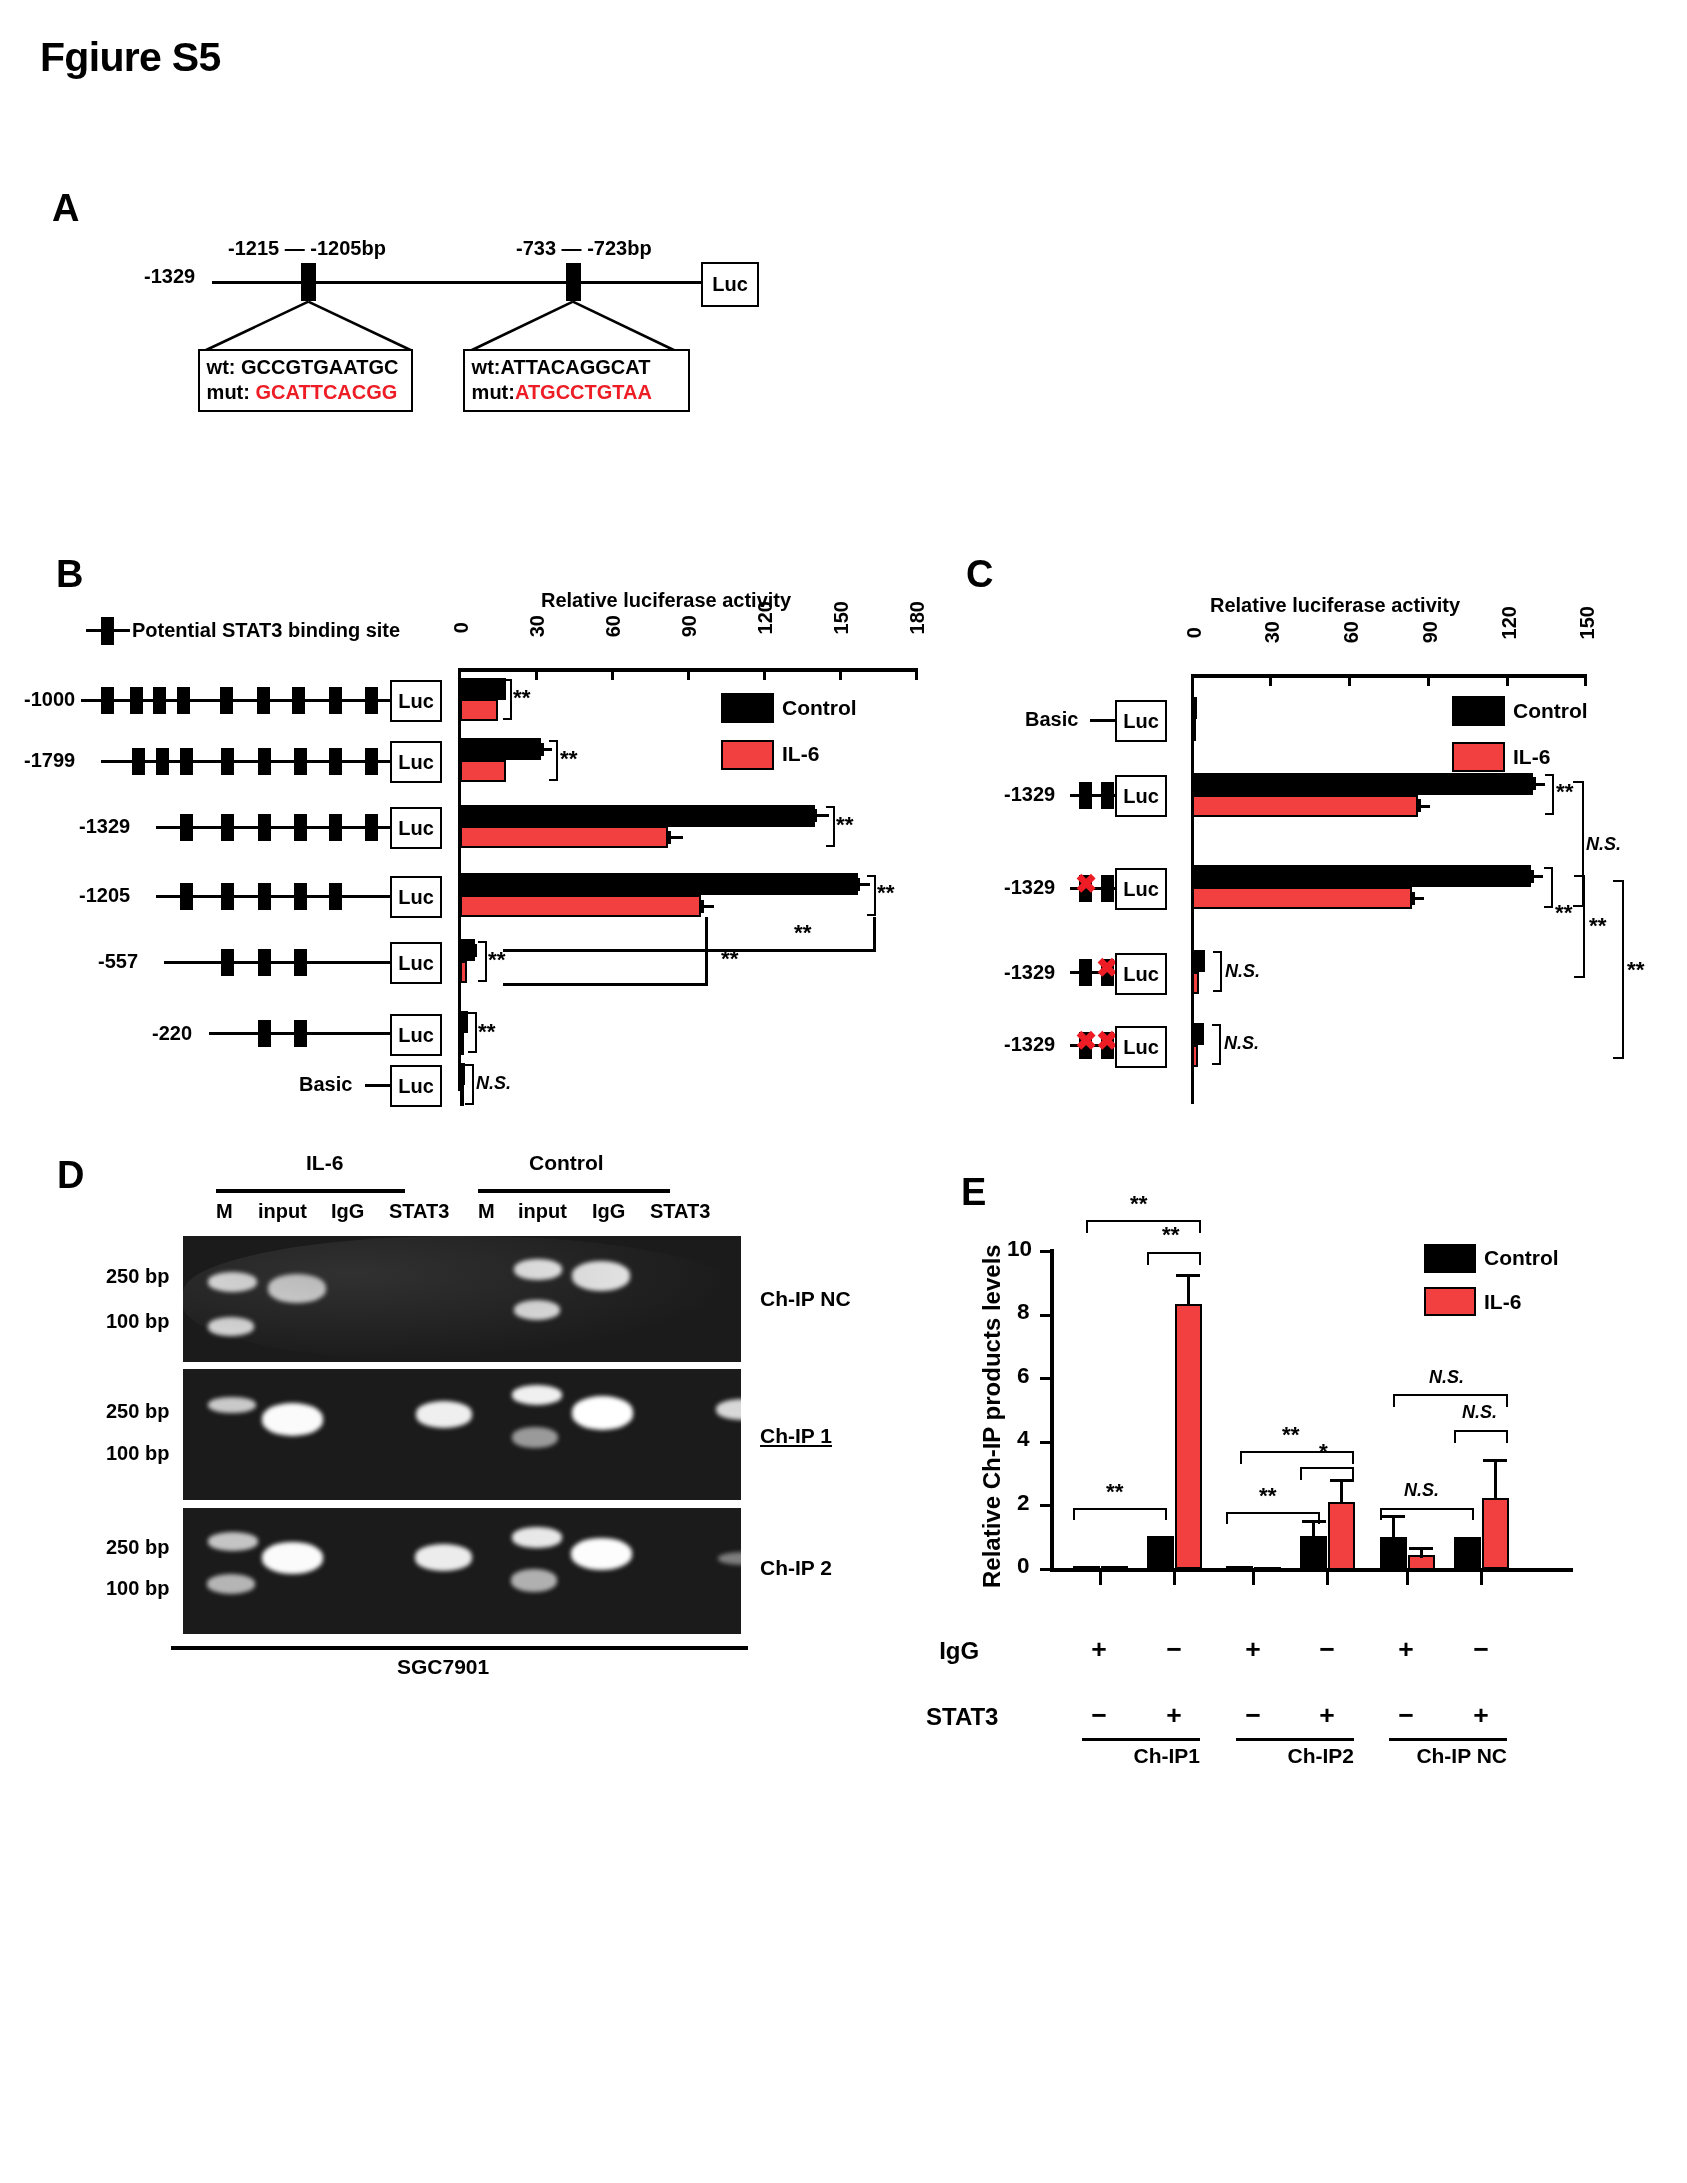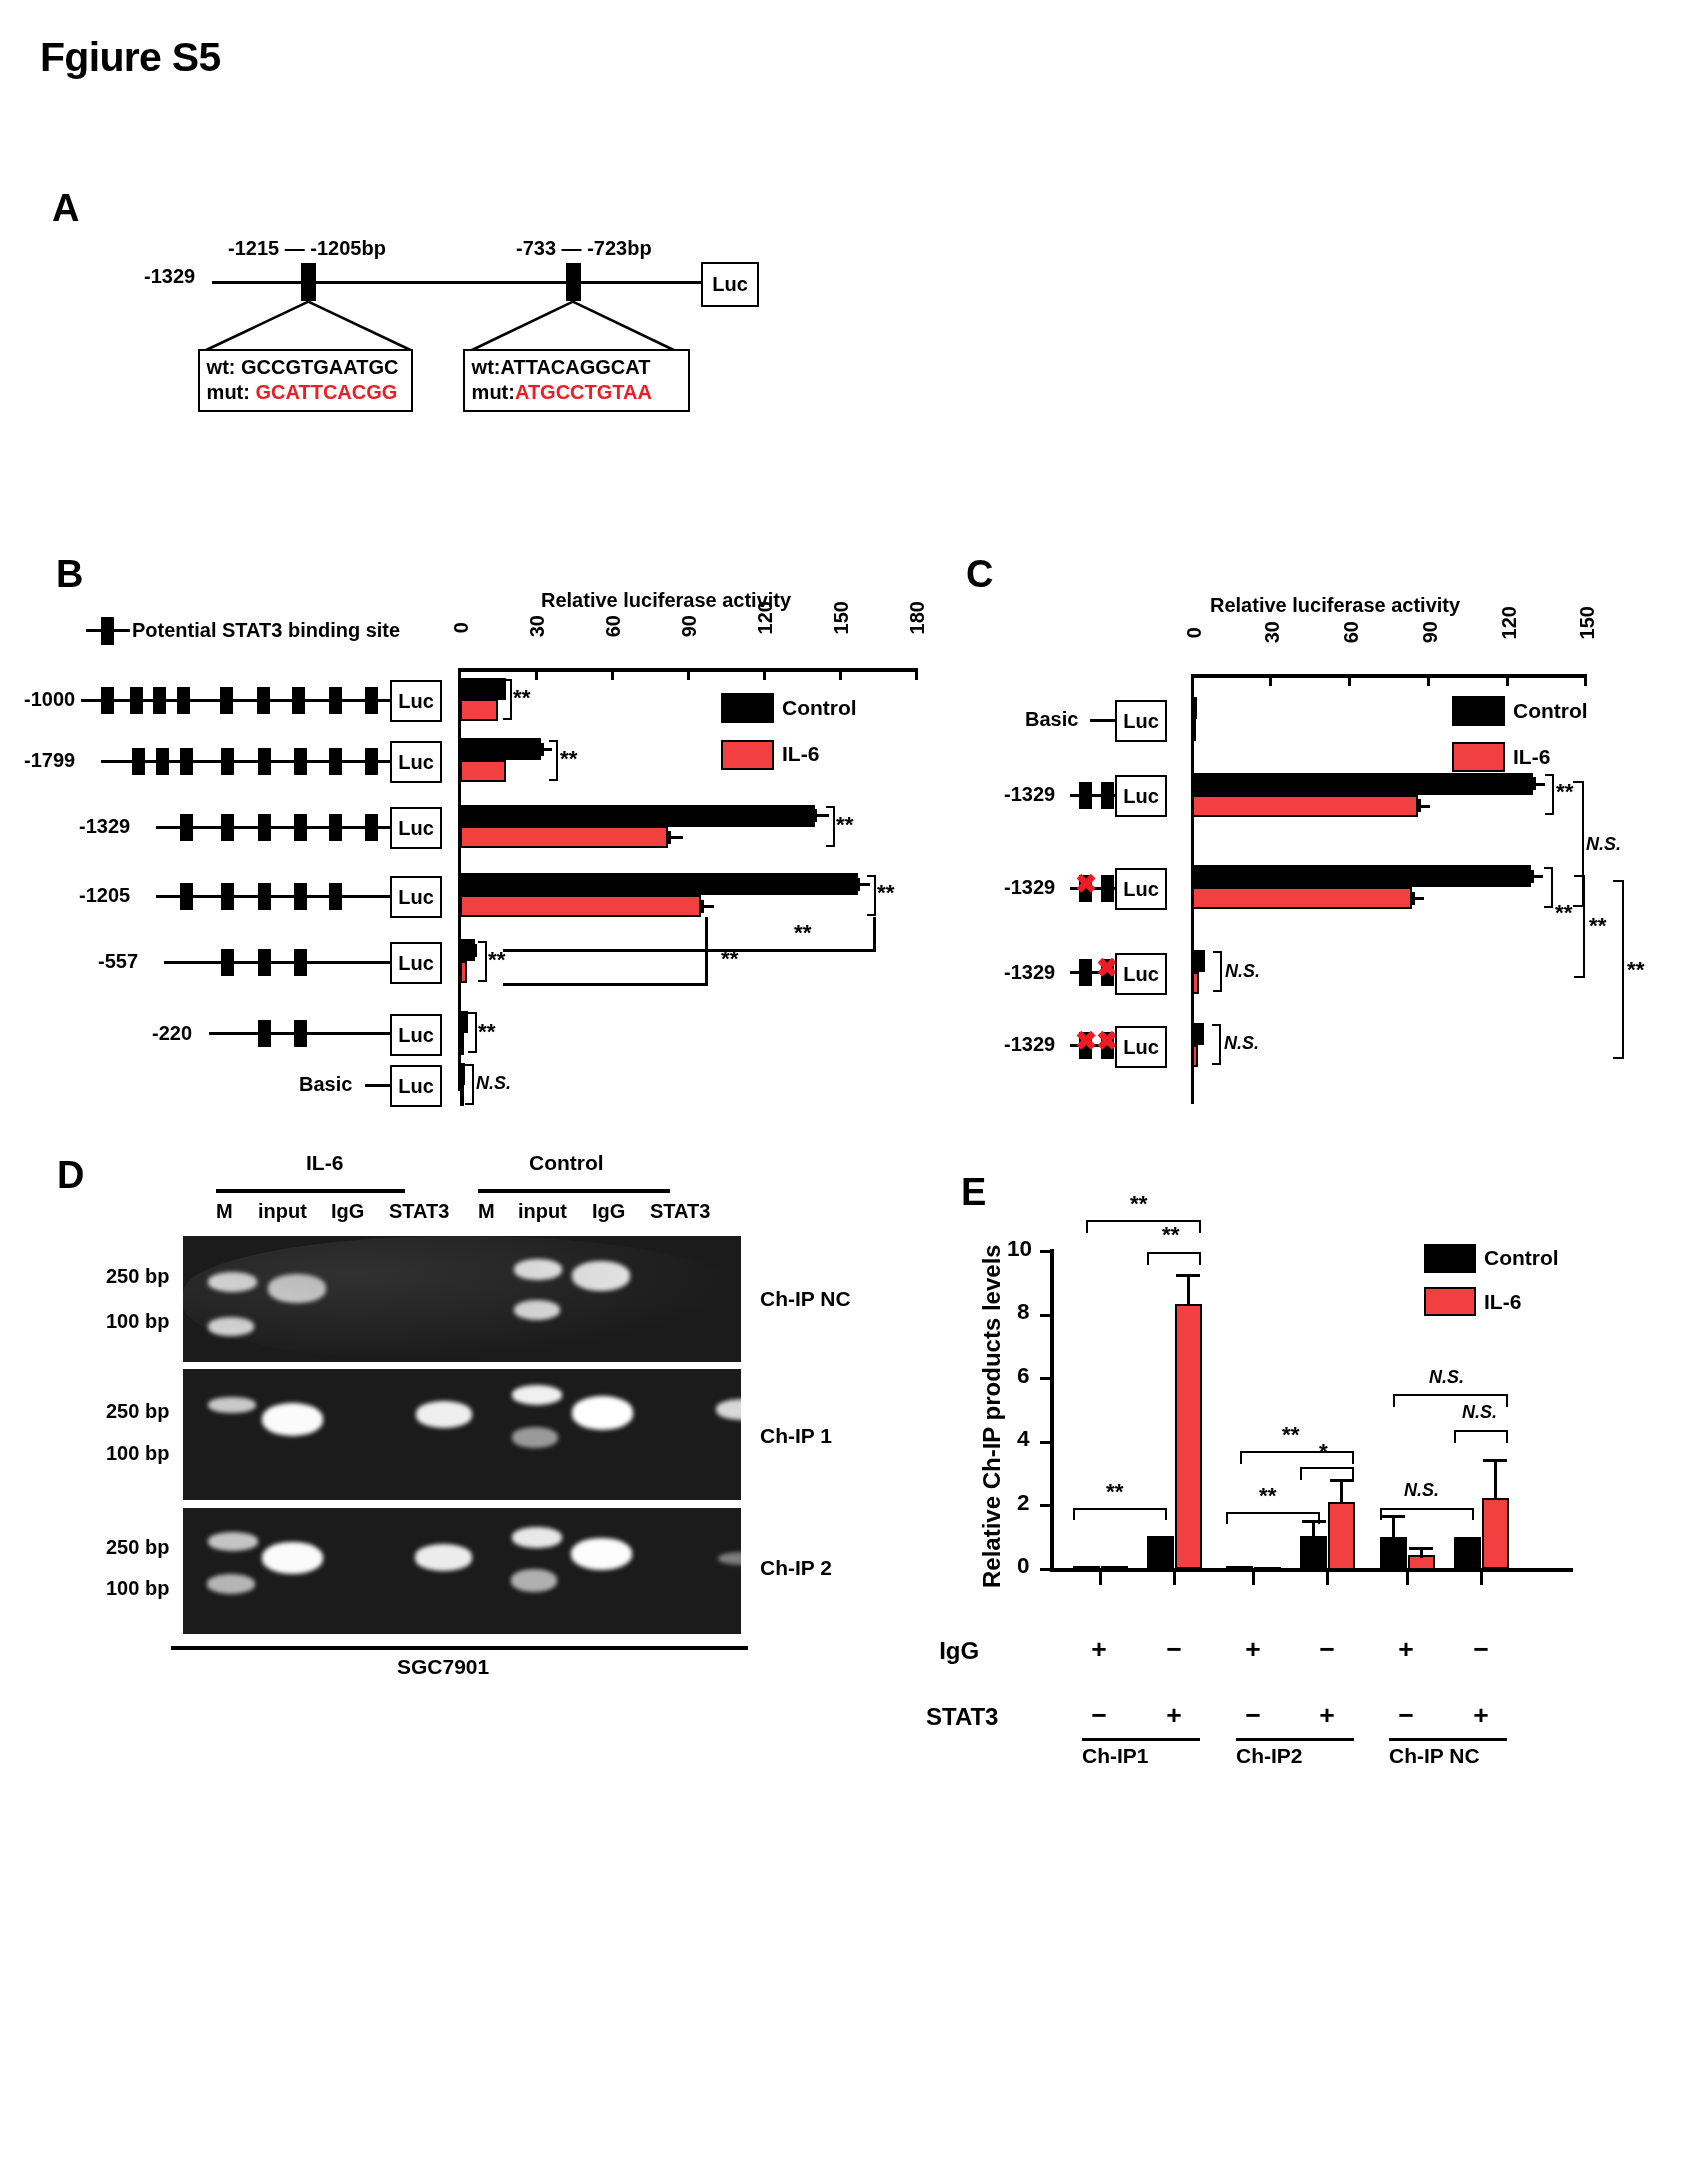--- a/index.html
+++ b/index.html
@@ -45,21 +45,21 @@
   .d-lab-sm{position:absolute;font-size:20px;font-weight:bold;white-space:nowrap;}
   .d-rule{position:absolute;background:#000;height:4px;}
 
   
   .e-ylab{position:absolute;font-size:24px;font-weight:bold;white-space:nowrap;transform:rotate(-90deg);transform-origin:left top;}
   .e-tick{position:absolute;font-size:22.5px;font-weight:bold;}
   .e-bar-black{position:absolute;background:#000;border:2px solid #000;box-sizing:border-box;}
   .e-bar-red{position:absolute;background:#f1403f;border:2px solid #000;box-sizing:border-box;}
   .e-sign{position:absolute;font-size:26.5px;font-weight:bold;text-align:center;}
   .e-rowlab{position:absolute;font-size:24px;font-weight:bold;}
-  .e-grplab{position:absolute;font-size:21px;font-weight:bold;text-align:left;}
+  .e-grplab{position:absolute;font-size:21px;font-weight:bold;text-align:right;}
   .e-topbr{position:absolute;border:2.6px solid #000;border-bottom:none;box-sizing:border-box;}
 </style>
 </head>
 <body>
 
 <div class="abs fig-title">Fgiure S5</div>
 
 <div class="abs panel-letter" id="panelA-letter">A</div>
 
 <div class="abs" id="panelA" style="left:0;top:0;width:860px;height:463px;">
@@ -365,21 +365,21 @@
     <div class="gel-band" style="left:25px;top:28px;width:48px;height:16px;background:#c9c9c9;"></div>
     <div class="gel-band" style="left:79px;top:34px;width:61px;height:33px;background:#fbfbfb;"></div>
     <div class="gel-band" style="left:233px;top:32px;width:56px;height:26.5px;background:#efefef;"></div>
     <div class="gel-band" style="left:329px;top:16px;width:50px;height:20px;background:#f0f0f0;"></div>
     <div class="gel-band" style="left:329px;top:58px;width:46px;height:21px;background:#9a9a9a;"></div>
     <div class="gel-band" style="left:389px;top:26.5px;width:61px;height:34px;background:#ffffff;"></div>
     <div class="gel-band" style="left:533px;top:30px;width:53px;height:21px;background:#d8d8d8;"></div>
   </div>
   <div class="d-lab-sm" style="left:106px;top:249px;">250 bp</div>
   <div class="d-lab-sm" style="left:106px;top:291px;">100 bp</div>
-  <div class="d-lab" style="left:760px;top:273px;">Ch-IP 1</div>
+  <div class="d-lab" style="left:760px;top:273px;text-decoration:underline;">Ch-IP 1</div>
 
   <div class="gel" style="left:183px;top:357px;width:558px;height:126px;">
     <div class="gel-band" style="left:25px;top:24px;width:50px;height:18.5px;background:#c4c4c4;"></div>
     <div class="gel-band" style="left:24px;top:66px;width:48px;height:20px;background:#b5b5b5;"></div>
     <div class="gel-band" style="left:79px;top:34px;width:61px;height:32px;background:#fbfbfb;"></div>
     <div class="gel-band" style="left:232px;top:36px;width:57px;height:26.5px;background:#ececec;"></div>
     <div class="gel-band" style="left:329px;top:18.5px;width:50px;height:21px;background:#e8e8e8;"></div>
     <div class="gel-band" style="left:328px;top:61px;width:46px;height:22.5px;background:#b0b0b0;"></div>
     <div class="gel-band" style="left:388px;top:30px;width:61px;height:32px;background:#fdfdfd;"></div>
     <div class="gel-band" style="left:535px;top:44px;width:52px;height:13.2px;background:#7e7e7e;"></div>

